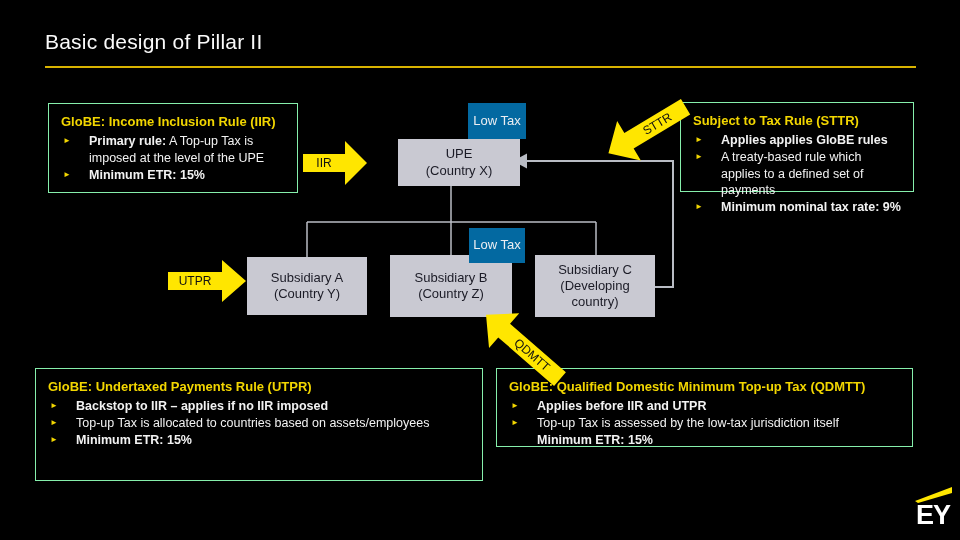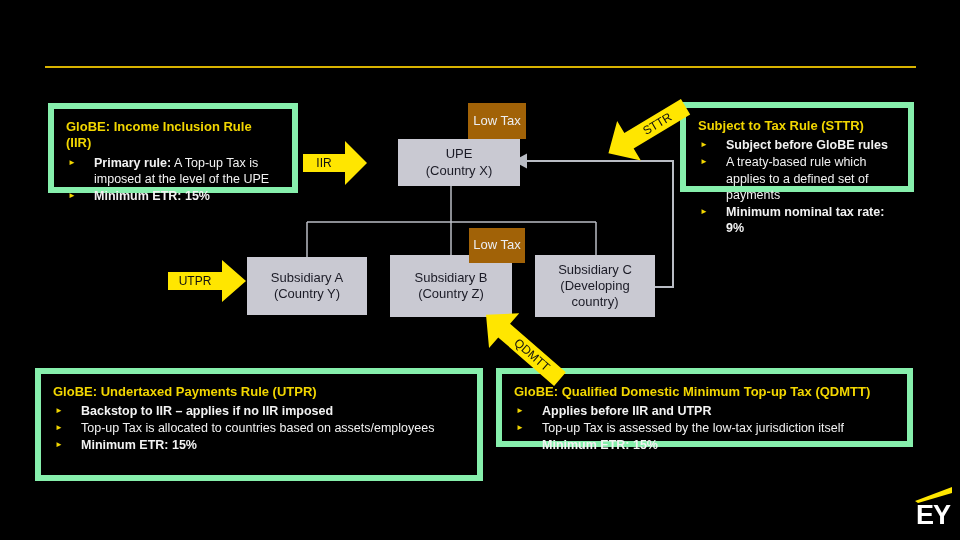--- a/index.html
+++ b/index.html
@@ -5,32 +5,32 @@
   html,body{margin:0;padding:0;background:#111;}
   .slide{position:relative;width:960px;height:540px;background:#000;overflow:hidden;
          font-family:"Liberation Sans",sans-serif;color:#f2f2f2;}
   .abs{position:absolute;}
 
   
   .page-title{left:45px;top:30px;font-size:21px;font-weight:400;color:#fafafa;letter-spacing:.2px;}
   .title-rule{left:45px;top:66px;width:871px;height:2px;background:#d9b300;}
 
   
-  .info-box{border:6px solid #86efac;background:#000;padding:8px 12px 8px 8px;box-sizing:border-box;z-index:3;}
+  .info-box{border:1px solid #86efac;background:#000;padding:8px 12px 8px 8px;box-sizing:border-box;z-index:3;}
   .box-title{color:#f2d600;font-size:13px;font-weight:700;margin:2px 0 3px 4px;line-height:1.25;}
   .bullet-row{display:flex;align-items:flex-start;font-size:12.5px;line-height:1.33;}
   .marker{flex:0 0 26px;color:#f2d600;font-size:8px;line-height:16.5px;text-align:left;padding-left:6px;}
   .b-strong{font-weight:700;white-space:pre-wrap;}
   .b-rest{font-weight:400;white-space:pre-wrap;}
   .b-text{flex:1;}
 
   
   .node{background:#c9c9d2;color:#1b1b26;display:flex;flex-direction:column;align-items:center;
         justify-content:center;text-align:center;font-size:13px;line-height:1.25;z-index:2;box-sizing:border-box;padding:2px 5px;}
-  .node-dark{background:#a16207;color:#eceef2;display:flex;align-items:center;justify-content:center;
+  .node-dark{background:#0369a1;color:#eceef2;display:flex;align-items:center;justify-content:center;
         text-align:center;font-size:13px;line-height:1.3;z-index:4;box-sizing:border-box;padding:2px 0;}
 
   .lines-overlay{left:0;top:0;width:960px;height:540px;z-index:1;pointer-events:none;}
   .arrow-svg{z-index:5;overflow:visible;}
   .arrow-label{font-size:12px;fill:#111;font-family:"Liberation Sans",sans-serif;}
 
   
   #box-iir{left:48px;top:103px;width:250px;height:90px;}
   #box-sttr{left:680px;top:102px;width:234px;height:90px;}
   #box-utpr{left:35px;top:368px;width:448px;height:113px;}
@@ -50,20 +50,21 @@
 
   
   .ey-logo{left:902px;top:483px;width:58px;height:57px;}
   .ey-text{position:absolute;left:14px;top:17px;font-size:27px;font-weight:800;color:#ffffff;letter-spacing:-1px;}
 </style>
 </head>
 <body>
 
 <div class="slide">
 
+  <div class="abs page-title">Basic design of Pillar II</div>
   <div class="abs title-rule"></div>
 
   <svg class="abs lines-overlay" viewBox="0 0 960 540">
     <path d="M451 186 V222 M307 222 H596 M307 222 V257 M451 222 V255 M596 222 V255" stroke="#b9bcc4" stroke-width="1.5" fill="none"></path>
     <path d="M655 287 H673 V161 H527" stroke="#b9bcc4" stroke-width="2" fill="none"></path>
     <polygon points="513,161 527,153.5 527,168.5" fill="#b9bcc4"></polygon>
   </svg>
 
   <div class="abs info-box" id="box-iir">
     <div class="box-title">GloBE: Income Inclusion Rule (IIR)</div>
@@ -79,21 +80,21 @@
         </div>
       </div>
   </div>
 
   <div class="abs info-box" id="box-sttr">
     <div class="box-title">Subject to Tax Rule (STTR)</div>
     <div>
 
     <div class="bullet-row">
           <span class="marker">►</span>
-          <span class="b-text"><span class="b-strong">Subject before GloBE rules</span><span class="b-rest"></span></span>
+          <span class="b-text"><span class="b-strong">Applies applies GloBE rules</span><span class="b-rest"></span></span>
         </div>
         <div class="bullet-row">
           <span class="marker">►</span>
           <span class="b-text"><span class="b-strong"></span><span class="b-rest">A treaty-based rule which applies to a defined set of payments</span></span>
         </div>
         <div class="bullet-row">
           <span class="marker">►</span>
           <span class="b-text"><span class="b-strong">Minimum nominal tax rate: 9%</span><span class="b-rest"></span></span>
         </div>
       </div>

